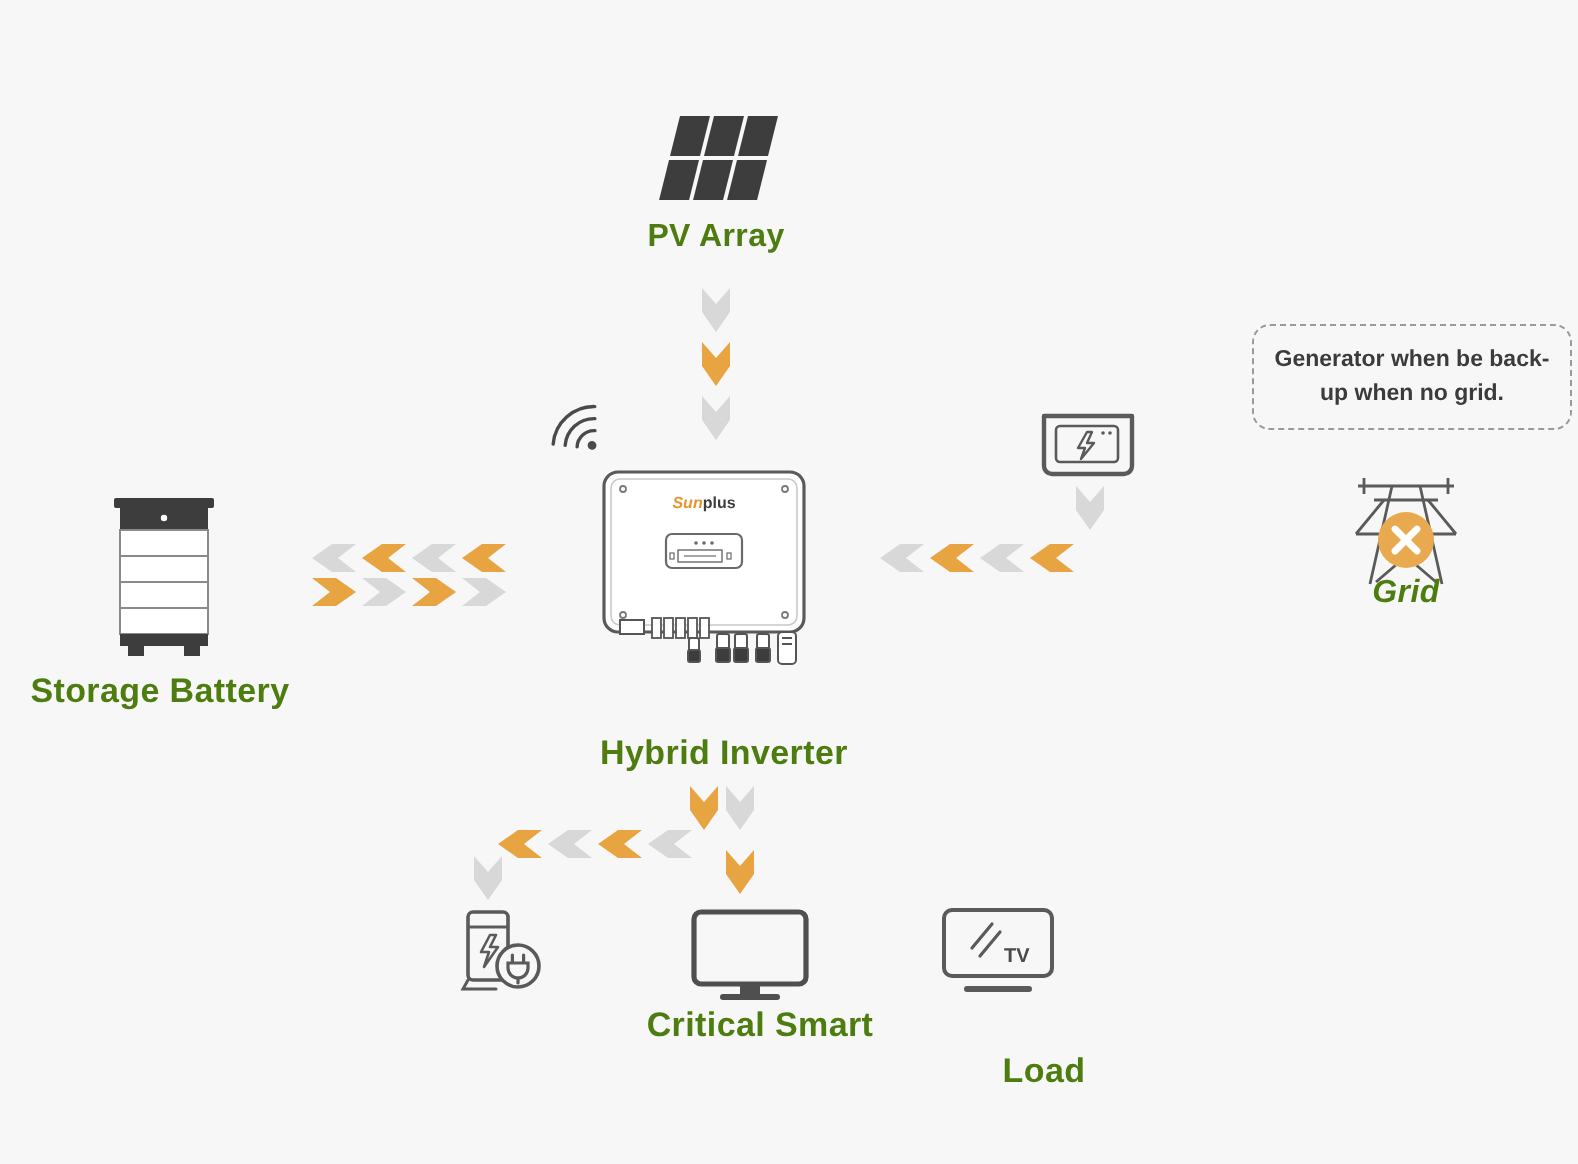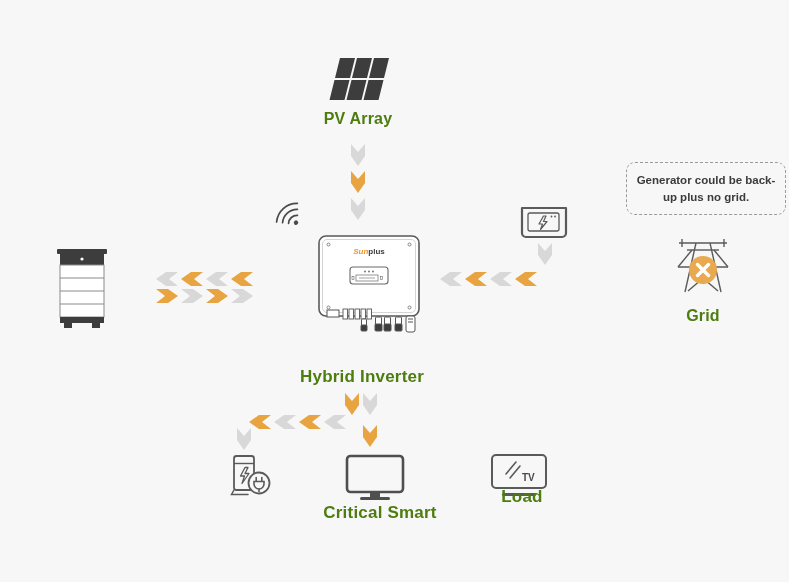--- a/index.html
+++ b/index.html
@@ -53,21 +53,21 @@
     <svg width="38" height="34" viewBox="0 0 38 34">
       <g transform="rotate(-42 19 17)" stroke="#4a4a4a" fill="none" stroke-width="1.7" stroke-linecap="round">
         <path d="M13 21.5 a8.5 8.5 0 0 1 12 0"></path>
         <path d="M9 17 a14.5 14.5 0 0 1 20 0"></path>
         <path d="M5 12.5 a20.5 20.5 0 0 1 28 0"></path>
         <circle cx="19" cy="26" r="2.2" fill="#4a4a4a" stroke="none"></circle>
       </g>
     </svg>
   </div>
 
-  <div class="abs" style="left:314px;top:231px;">
+  <div class="abs" style="left:297px;top:231px;">
     <svg width="110" height="102" viewBox="0 0 110 102">
       <rect x="5" y="5" width="100" height="80" rx="7" fill="#ffffff" stroke="#5a5a5a" stroke-width="1.6"></rect>
       <rect x="8.5" y="8.5" width="93" height="73" rx="4.5" fill="none" stroke="#c9c9c9" stroke-width="0.8"></rect>
       <circle cx="14.5" cy="13.5" r="1.5" fill="none" stroke="#7a7a7a" stroke-width="0.9"></circle>
       <circle cx="95.5" cy="13.5" r="1.5" fill="none" stroke="#7a7a7a" stroke-width="0.9"></circle>
       <circle cx="14.5" cy="76.5" r="1.5" fill="none" stroke="#7a7a7a" stroke-width="0.9"></circle>
       <circle cx="95.5" cy="76.5" r="1.5" fill="none" stroke="#7a7a7a" stroke-width="0.9"></circle>
       <text x="55" y="23" text-anchor="middle" font-size="8" font-family="Liberation Sans, sans-serif"><tspan fill="#E8952F" font-style="italic" font-weight="bold">Sun</tspan><tspan fill="#3d3d3d" font-weight="bold">plus</tspan></text>
 
       <g stroke="#6a6a6a" fill="none">
@@ -113,32 +113,33 @@
       <circle cx="26" cy="13" r="1.6" fill="#ffffff"></circle>
       <rect x="4" y="19" width="44" height="52" fill="#ffffff" stroke="#8a8a8a" stroke-width="1"></rect>
       <line x1="4" y1="32" x2="48" y2="32" stroke="#8a8a8a" stroke-width="1"></line>
       <line x1="4" y1="45" x2="48" y2="45" stroke="#8a8a8a" stroke-width="1"></line>
       <line x1="4" y1="58" x2="48" y2="58" stroke="#8a8a8a" stroke-width="1"></line>
       <rect x="4" y="71" width="44" height="6" fill="#3d3d3d"></rect>
       <rect x="8" y="77" width="8" height="5" fill="#3d3d3d"></rect>
       <rect x="36" y="77" width="8" height="5" fill="#3d3d3d"></rect>
     </svg>
   </div>
+  <div class="abs label big" style="left:0px;top:336px;width:160px;">Storage Battery</div>
 
   <div class="abs" style="left:520px;top:203px;">
     <svg width="48" height="38" viewBox="0 0 48 38" fill="none">
       <path d="M2 5 h44 v25 a4 4 0 0 1 -4 4 h-36 a4 4 0 0 1 -4 -4 z" stroke="#5a5a5a" stroke-width="2.2" stroke-linejoin="round"></path>
       <rect x="8" y="10" width="31" height="18" rx="2" stroke="#5a5a5a" stroke-width="1.3"></rect>
       <path d="M23.5 13 L19 21 H22.5 L20.5 26.5 L27 18.5 H23.5 L26 13 Z" stroke="#5a5a5a" stroke-width="1.2" stroke-linejoin="round"></path>
       <circle cx="31.5" cy="13.5" r="0.9" fill="#5a5a5a"></circle>
       <circle cx="35" cy="13.5" r="0.9" fill="#5a5a5a"></circle>
     </svg>
   </div>
 
-  <div class="abs note-box" style="left:626px;top:162px;">Generator could be back-up plus no grid.</div>
+  <div class="abs note-box" style="left:626px;top:162px;">Generator when be back-up when no grid.</div>
 
   <div class="abs" style="left:672px;top:234px;">
     <svg width="62" height="62" viewBox="0 0 62 62" fill="none">
       <g stroke="#5a5a5a" stroke-width="1.4">
         <line x1="7" y1="9" x2="55" y2="9"></line>
         <line x1="10" y1="5" x2="10" y2="13"></line>
         <line x1="52" y1="5" x2="52" y2="13"></line>
         <line x1="15" y1="16" x2="47" y2="16"></line>
         <line x1="24" y1="9" x2="13" y2="58"></line>
         <line x1="38" y1="9" x2="49" y2="58"></line>
@@ -148,21 +149,21 @@
         <line x1="18" y1="33" x2="46" y2="57"></line>
         <line x1="44" y1="33" x2="16" y2="57"></line>
       </g>
       <circle cx="31" cy="36" r="14" fill="#E9A94E"></circle>
       <g stroke="#ffffff" stroke-width="3.4" stroke-linecap="round">
         <line x1="25.5" y1="30.5" x2="36.5" y2="41.5"></line>
         <line x1="36.5" y1="30.5" x2="25.5" y2="41.5"></line>
       </g>
     </svg>
   </div>
-  <div class="abs label" style="left:672px;top:307px;width:62px;">Grid</div>
+  <div class="abs label" style="left:672px;top:288px;width:62px;font-style:italic;">Grid</div>
 
   <div class="abs" style="left:224px;top:453px;">
     <svg width="52" height="50" viewBox="0 0 52 50" fill="none">
       <rect x="10" y="3" width="20" height="34" rx="2.5" stroke="#5a5a5a" stroke-width="1.8"></rect>
       <line x1="10" y1="10.5" x2="30" y2="10.5" stroke="#5a5a5a" stroke-width="1.4"></line>
       <path d="M21 14.5 L16.5 23 H20.5 L18 30.5 L25 20.5 H21 L24 14.5 Z" stroke="#5a5a5a" stroke-width="1.3" stroke-linejoin="round"></path>
       <path d="M10 37 L7.5 41.5 H24" stroke="#5a5a5a" stroke-width="1.5" stroke-linecap="round"></path>
       <circle cx="35" cy="30" r="10.5" fill="#f7f7f8" stroke="#5a5a5a" stroke-width="1.8"></circle>
       <g stroke="#5a5a5a" stroke-width="1.6" stroke-linecap="round">
         <line x1="32.2" y1="24.5" x2="32.2" y2="28"></line>
@@ -175,30 +176,30 @@
 
   <div class="abs" style="left:345px;top:454px;">
     <svg width="60" height="46" viewBox="0 0 60 46">
       <rect x="2" y="2" width="56" height="36" rx="3.5" fill="none" stroke="#4f4f4f" stroke-width="2.6"></rect>
       <rect x="25" y="38" width="10" height="5" fill="#4f4f4f"></rect>
       <rect x="15" y="43" width="30" height="3" rx="1.5" fill="#4f4f4f"></rect>
     </svg>
   </div>
   <div class="abs label big" style="left:320px;top:503px;width:120px;">Critical Smart</div>
 
-  <div class="abs" style="left:490px;top:453px;">
+  <div class="abs" style="left:470px;top:453px;">
     <svg width="58" height="46" viewBox="0 0 58 46">
       <rect x="2" y="2" width="54" height="33" rx="4" fill="none" stroke="#5a5a5a" stroke-width="2"></rect>
       <line x1="16" y1="21" x2="26" y2="9" stroke="#5a5a5a" stroke-width="1.6" stroke-linecap="round"></line>
       <line x1="20" y1="25" x2="30" y2="13" stroke="#5a5a5a" stroke-width="1.6" stroke-linecap="round"></line>
       <text x="32" y="28" font-size="10" font-weight="bold" fill="#4a4a4a" font-family="Liberation Sans, sans-serif">TV</text>
       <rect x="12" y="40" width="34" height="3" rx="1.5" fill="#5a5a5a"></rect>
     </svg>
   </div>
-  <div class="abs label big" style="left:493px;top:487px;width:58px;text-align:center;">Load</div>
+  <div class="abs label big" style="left:493px;top:526px;width:58px;text-align:center;">Load</div>
 
   <div class="arrow col" style="left:350px;top:143px;">
       <svg width="16" height="24" viewBox="0 0 16 24">
         <polygon points="1,1 8,9 15,1 15,13 8,23 1,13" fill="#D8D8D8"></polygon>
       </svg>
       <svg width="16" height="24" viewBox="0 0 16 24">
         <polygon points="1,1 8,9 15,1 15,13 8,23 1,13" fill="#E8A440"></polygon>
       </svg>
       <svg width="16" height="24" viewBox="0 0 16 24">
         <polygon points="1,1 8,9 15,1 15,13 8,23 1,13" fill="#D8D8D8"></polygon>

